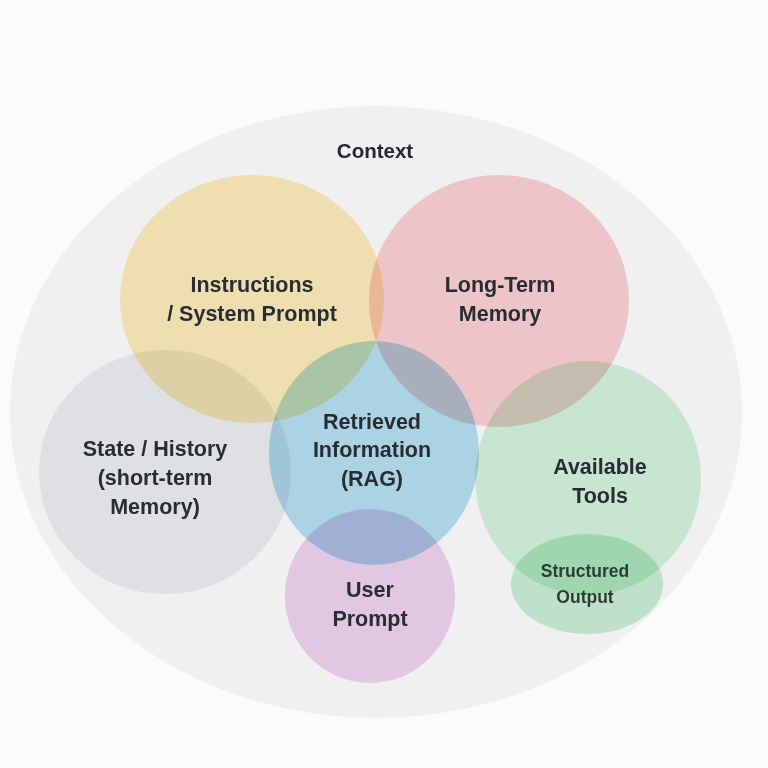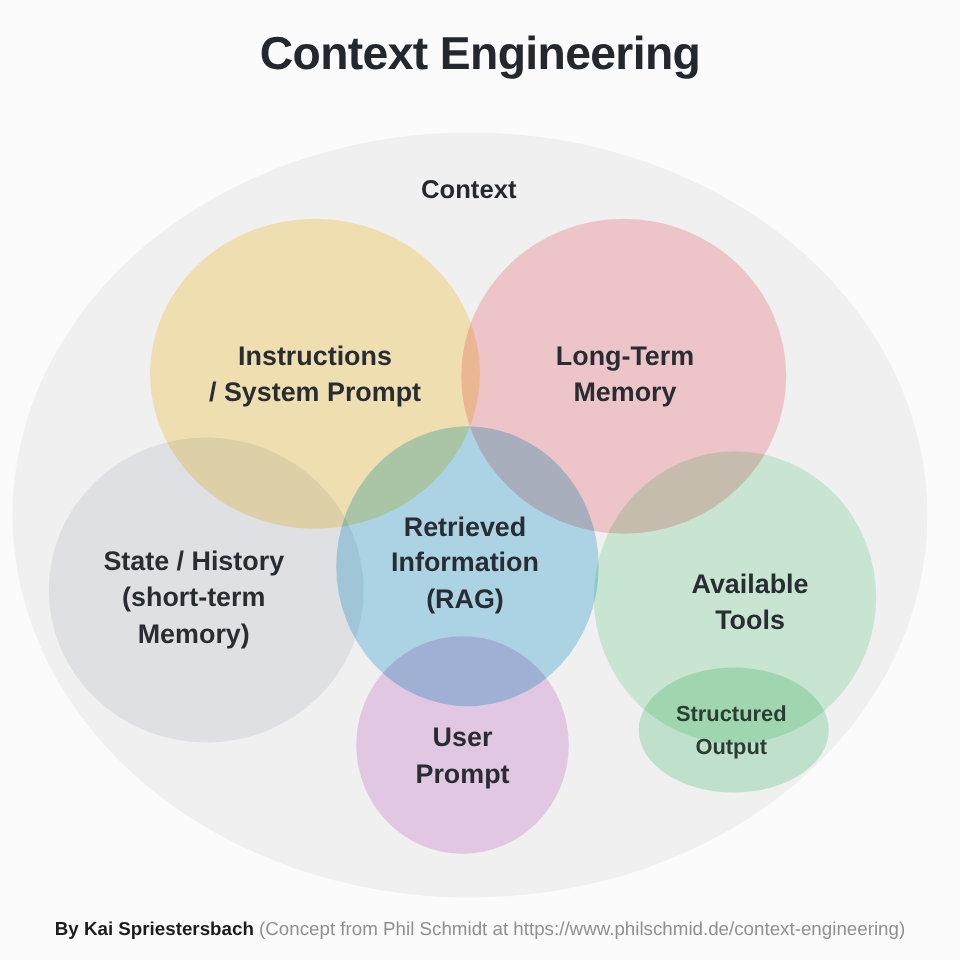--- a/index.html
+++ b/index.html
@@ -68,21 +68,20 @@
   .footer .credit {
     color: #8d9192;
     font-weight: 400;
   }
 </style>
 </head>
 <body>
 
 <div class="canvas">
 
-  <h1 class="page-title">Context Engineering</h1>
 
   <svg class="venn" width="768" height="768" viewBox="0 0 768 768">
 
     <ellipse cx="376" cy="412" rx="366" ry="306" fill="#f0f0f1"></ellipse>
 
     <ellipse class="blend" cx="252" cy="299" rx="132" ry="124" fill="#fde9ae"></ellipse>
 
     <ellipse class="blend" cx="499" cy="301" rx="130" ry="126" fill="#fccacd"></ellipse>
 
     <ellipse class="blend" cx="165" cy="472" rx="126" ry="122" fill="#eaebee"></ellipse>
@@ -114,18 +113,14 @@
     <text class="circle-label" x="600" y="474">Available</text>
     <text class="circle-label" x="600" y="503">Tools</text>
 
     <text class="circle-label" x="370" y="597">User</text>
     <text class="circle-label" x="370" y="626">Prompt</text>
 
     <text class="circle-label small" x="585" y="577">Structured</text>
     <text class="circle-label small" x="585" y="603">Output</text>
   </svg>
 
-  <div class="footer">
-    <span class="author">By Kai Spriestersbach</span>
-    <span class="credit">(Concept from Phil Schmidt at https://www.philschmid.de/context-engineering)</span>
-  </div>
 
 </div>
 
 </body></html>

